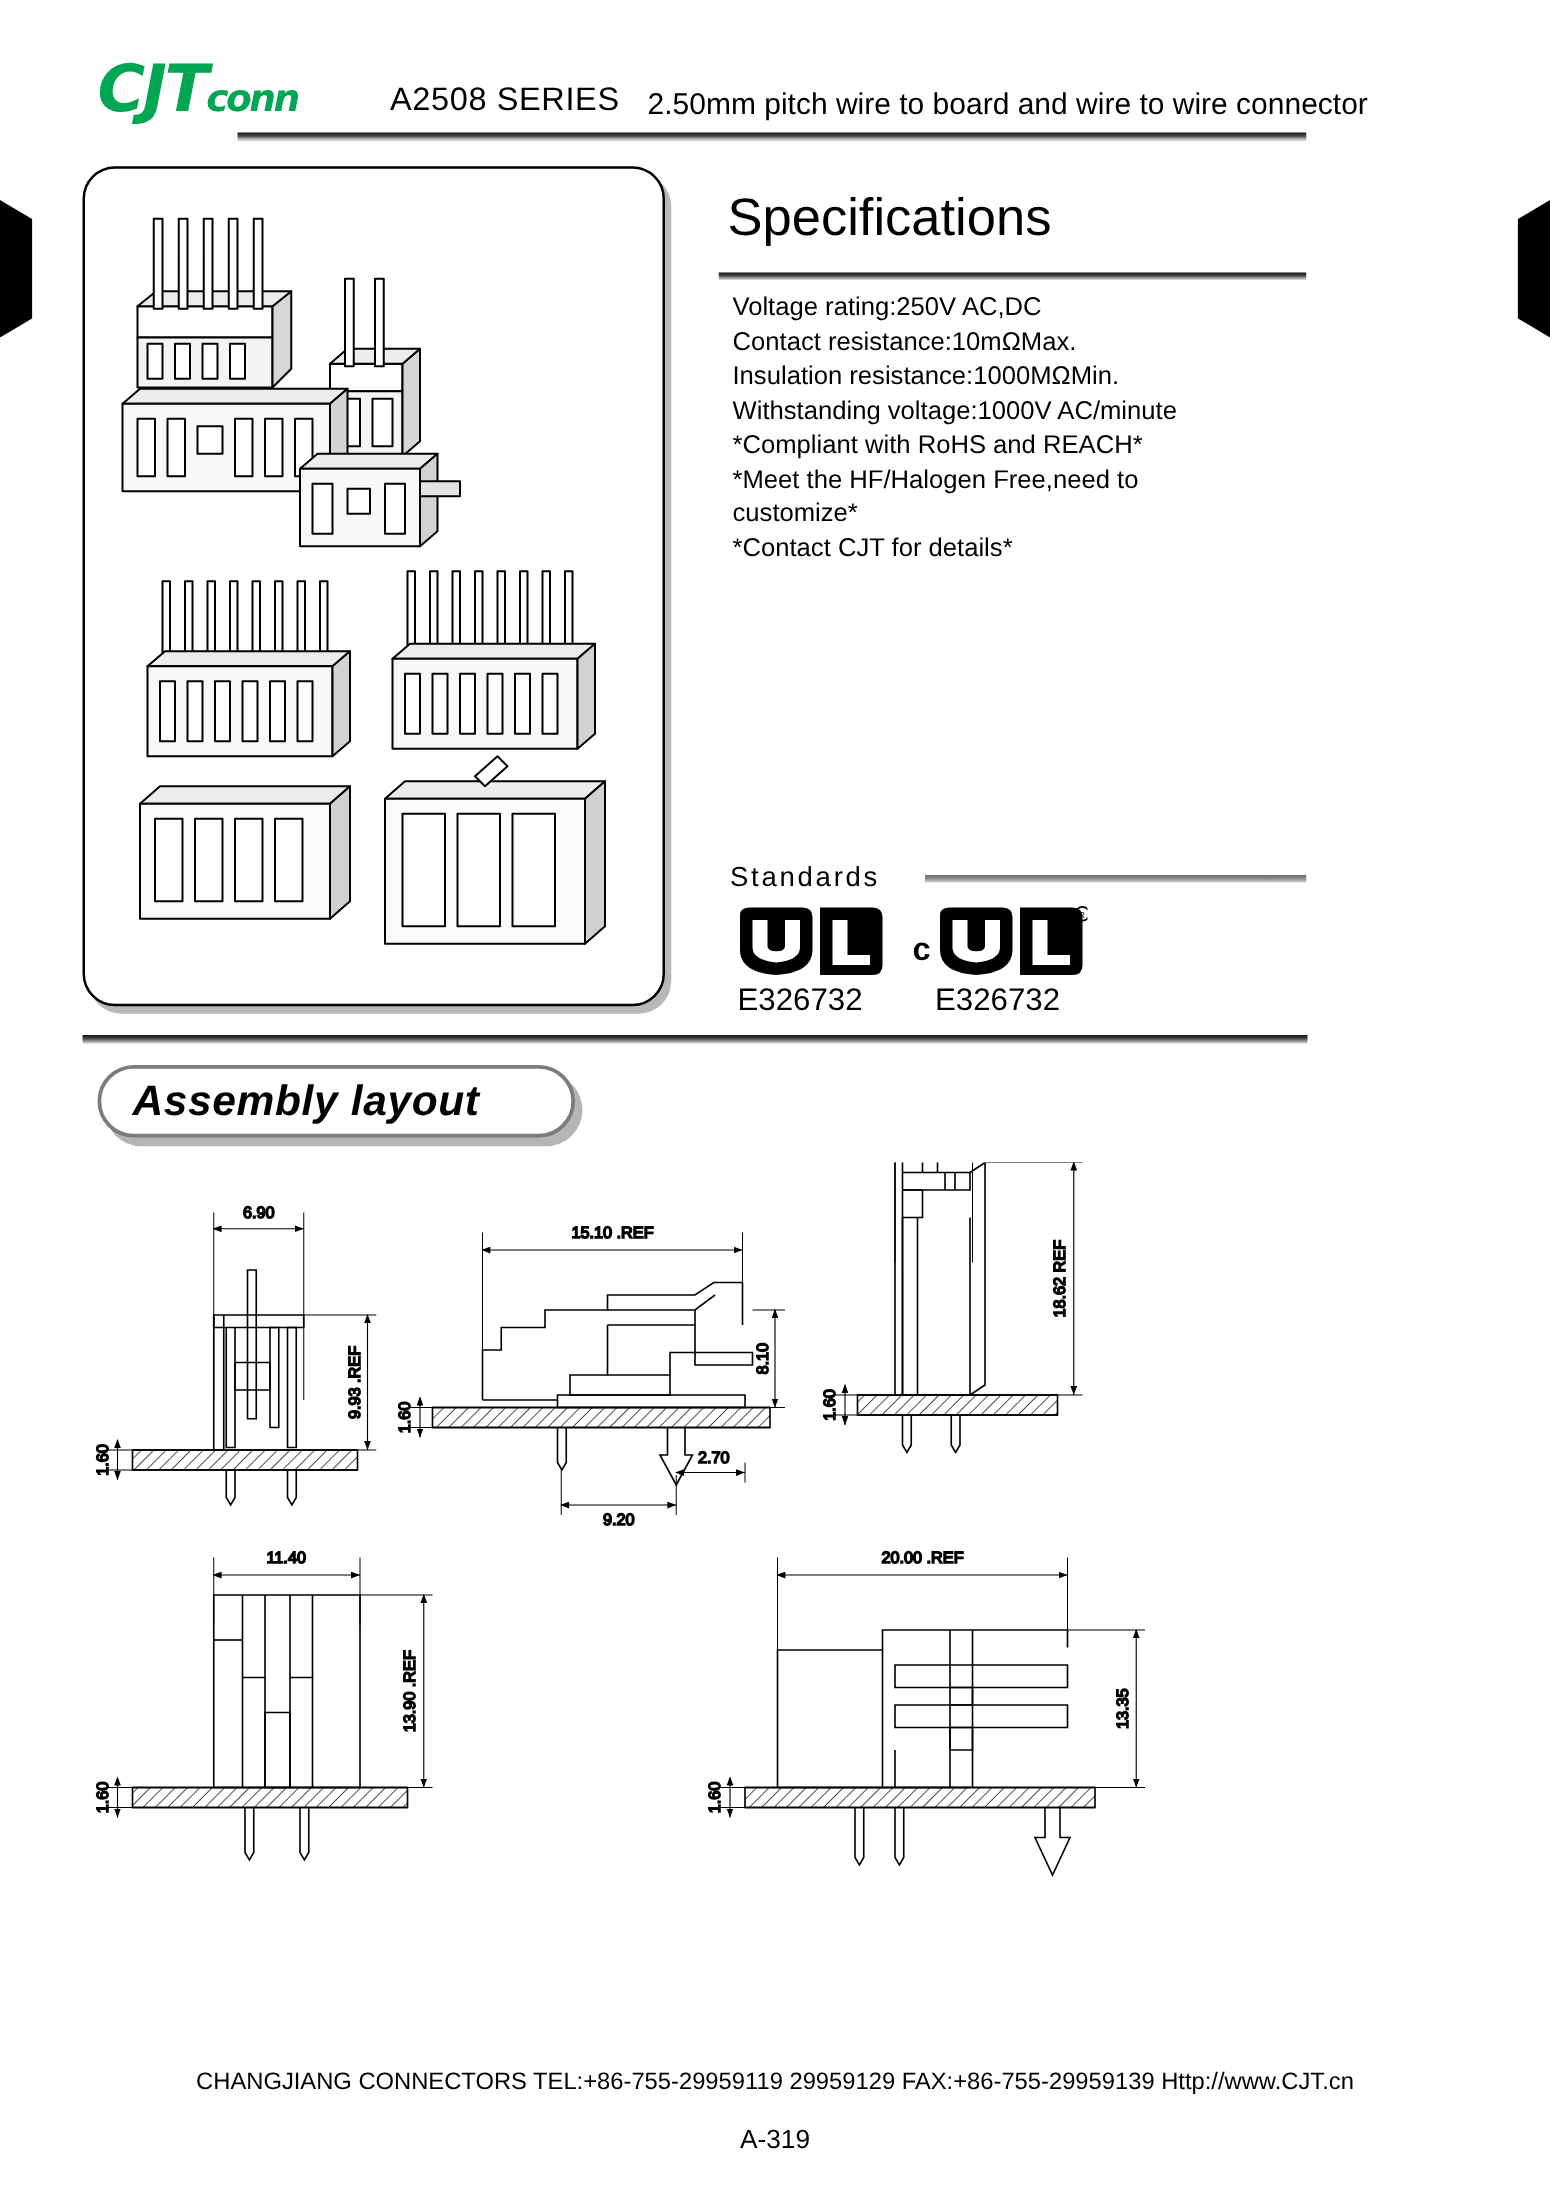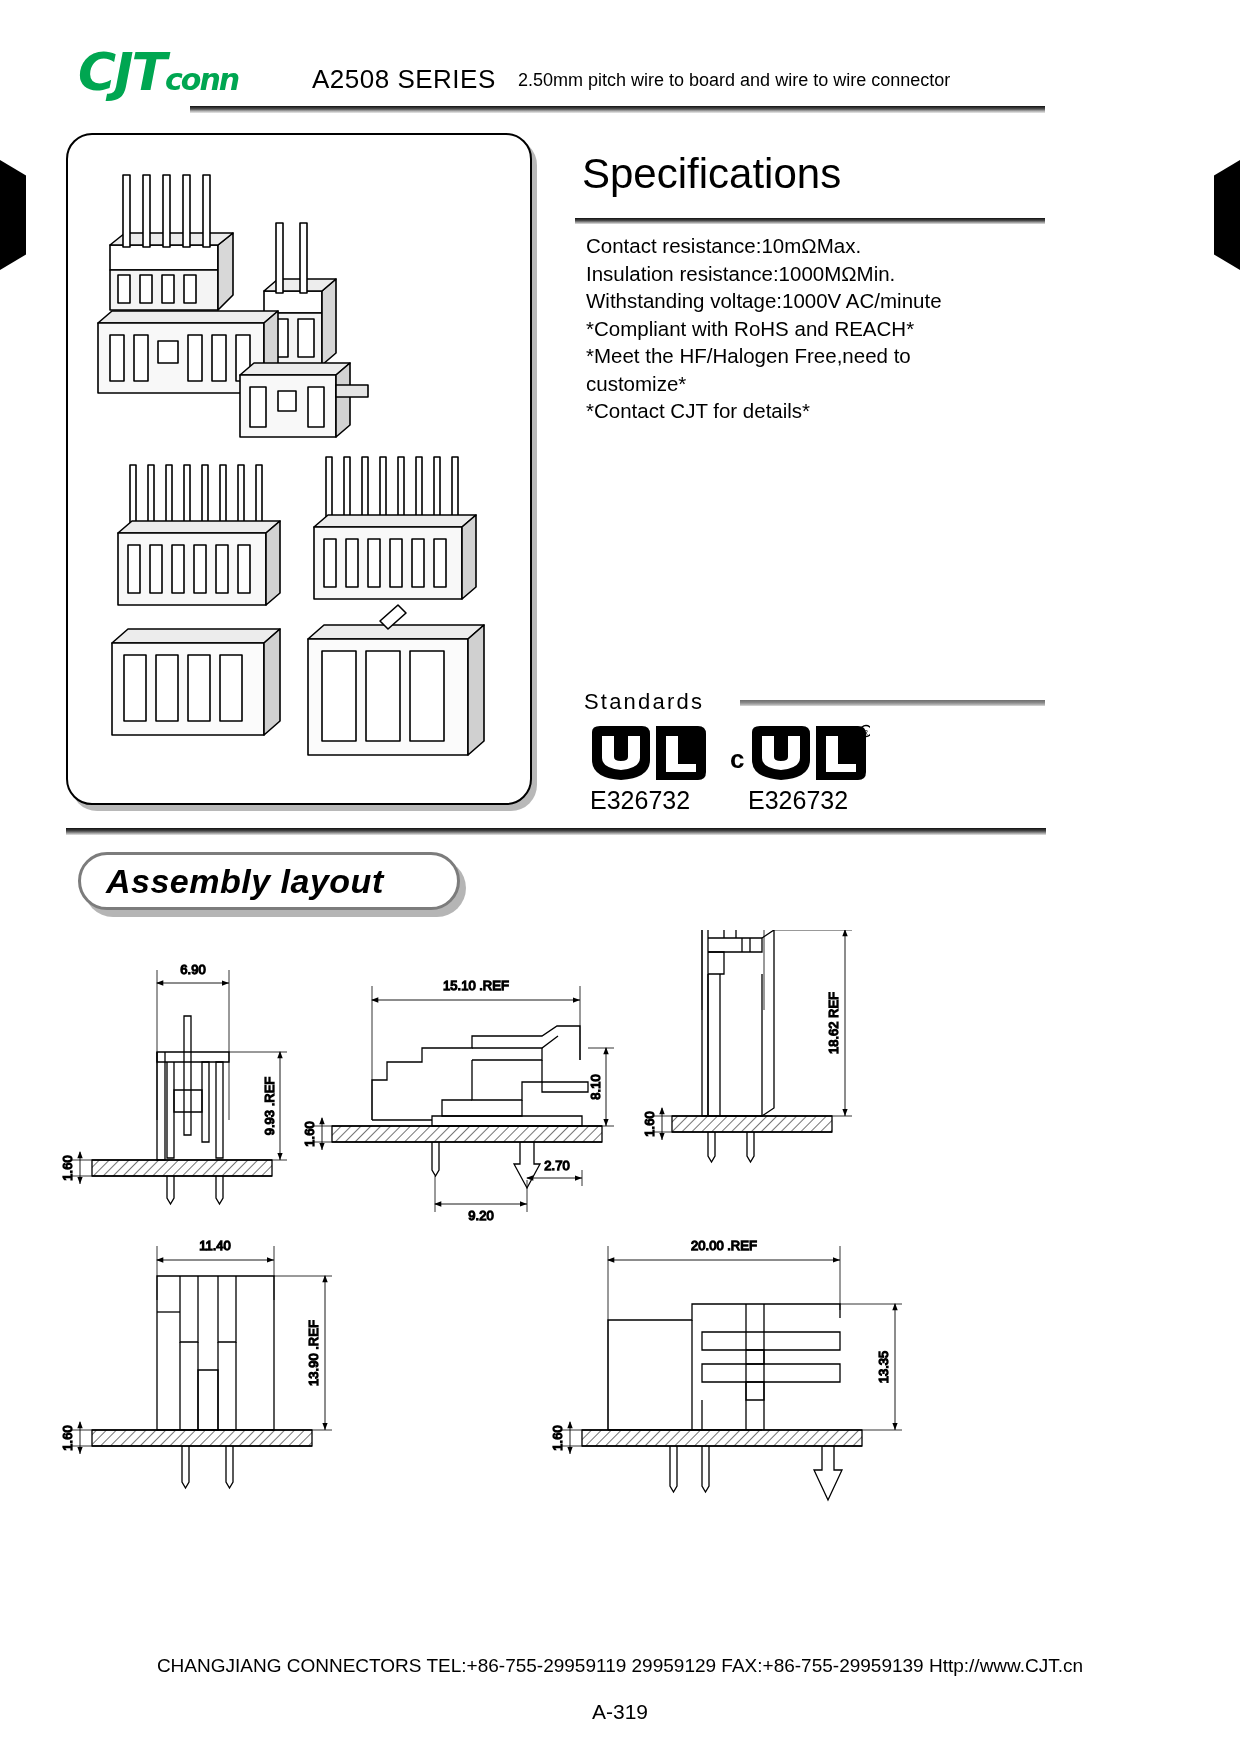--- a/index.html
+++ b/index.html
@@ -36,21 +36,21 @@
   }
   .logo .big { font-size: 52px; }
   .logo .small { font-size: 30px; }
   .series-title {
     position: absolute; left: 312px; top: 64px;
     font-size: 26px; letter-spacing: 0.5px;
     font-family: "Liberation Sans", sans-serif;
   }
   .series-sub {
     position: absolute; left: 518px; top: 70px;
-    font-size: 18px;
+    font-size: 24px;
     font-family: "Liberation Sans", sans-serif;
   }
   .header-rule {
     position: absolute; left: 190px; top: 106px; width: 855px; height: 7px;
     background: linear-gradient(to bottom, #111 0%, #555 45%, #aaa 70%, #e8e8e8 100%);
   }
 
   
   .photo-box {
     position: absolute; left: 66px; top: 133px; width: 466px; height: 672px;
@@ -110,21 +110,21 @@
     box-shadow: 6px 7px 0 rgba(120,120,120,0.55);
   }
   .asm-text {
     position: absolute; left: 28px; top: 10px;
     font-size: 34px; font-weight: bold; font-style: italic;
     font-family: "Liberation Sans", sans-serif;
     letter-spacing: 0.5px;
   }
 
   
-  .drawings { position: absolute; left: 2px; top: 930px; width: 1160px; height: 620px; }
+  .drawings { position: absolute; left: 16px; top: 930px; width: 1160px; height: 620px; }
   .drawings svg { display: block; }
 
   
   .footer-line {
     position: absolute; left: 0; top: 1655px; width: 1240px;
     text-align: center; font-size: 19px;
     font-family: "Liberation Sans", sans-serif;
   }
   .page-num {
     position: absolute; left: 0; top: 1700px; width: 1240px;
@@ -267,20 +267,21 @@
           <path d="M342 516 L376 516 L376 606 L342 606 Z" fill="#fff"></path>
           <path d="M312 486 L330 470 L338 478 L320 494 Z" fill="#fff"></path>
         </g>
       </g>
     </svg>
   </div>
 
   <div class="spec-title">Specifications</div>
   <div class="spec-rule"></div>
   <div class="spec-list">
+    <div>Voltage rating:250V AC,DC</div>
     <div>Contact resistance:10mΩMax.</div>
     <div>Insulation resistance:1000MΩMin.</div>
     <div>Withstanding voltage:1000V AC/minute</div>
     <div>*Compliant with RoHS and REACH*</div>
     <div>*Meet the HF/Halogen Free,need to</div>
     <div>  customize*</div>
     <div>*Contact CJT for details*</div>
   </div>
 
   <div class="std-title">Standards</div>

